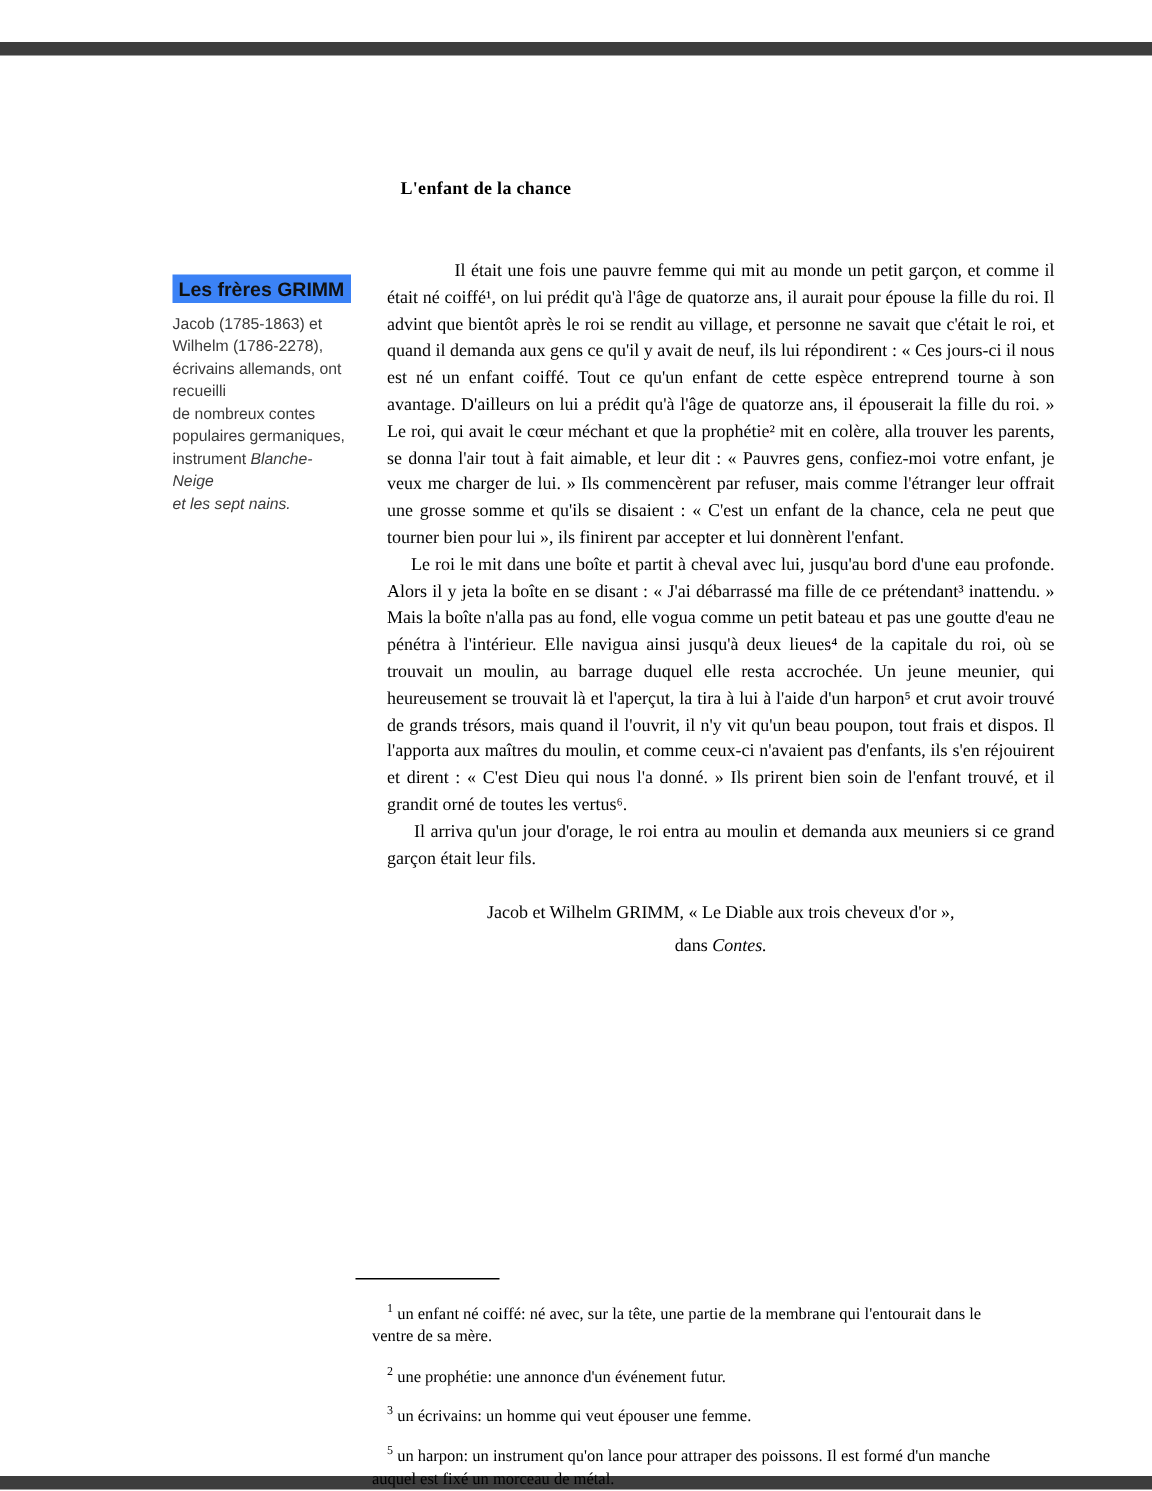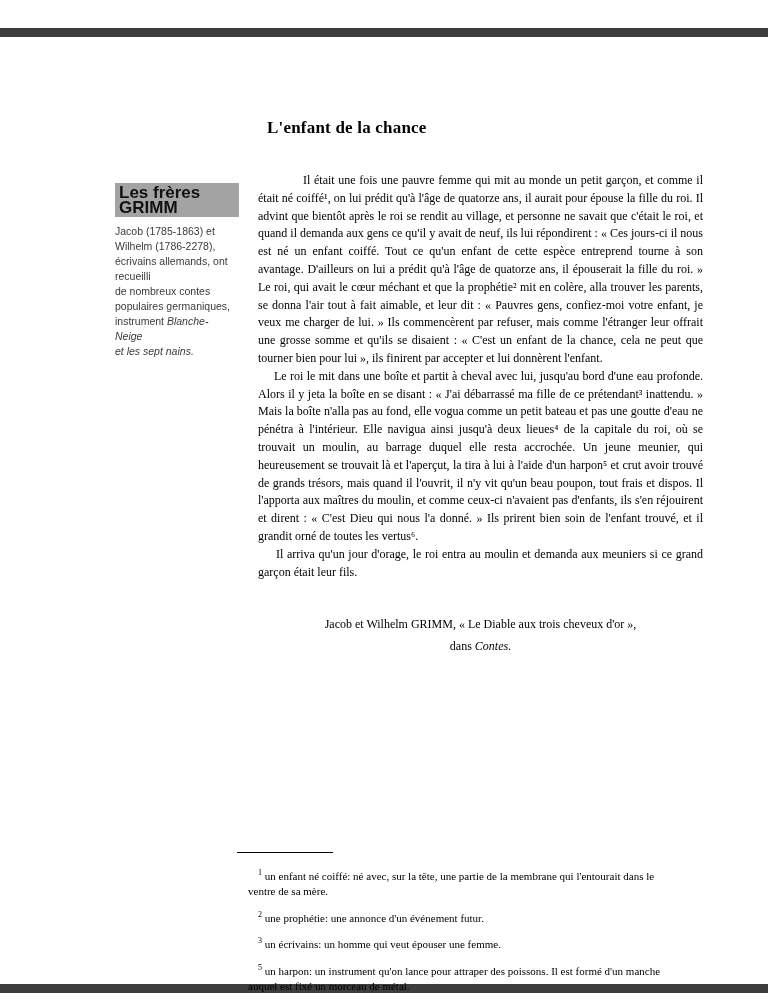--- a/index.html
+++ b/index.html
@@ -14,50 +14,50 @@
   }
   .slide-gap {
     position: absolute; left: 0; width: 768px; height: 9px;
     background: #3d3d3d;
   }
   .gap-top { top: 28px; }
   .gap-bottom { top: 984px; }
 
   .title {
     position: absolute; left: 267px; top: 118px;
-    font-size: 17px; font-weight: bold; margin: 0;
+    font-size: 12px; font-weight: bold; margin: 0;
     letter-spacing: 0.2px;
   }
 
   .sidebar {
     position: absolute; left: 115px; top: 183px; width: 124px;
     font-family: "Liberation Sans", "DejaVu Sans", sans-serif;
     font-size: 10.5px; line-height: 15px; color: #3a3a3a;
   }
   .sidebar-heading {
     display: inline-block;
-    background: #a3a3a3; color: #111111;
-    font-weight: bold; font-size: 17px;
+    background: #3b82f6; color: #111111;
+    font-weight: bold; font-size: 13px;
     padding: 2px 4px; margin-bottom: 7px;
   }
   .sb-line { white-space: nowrap; }
   .italic { font-style: italic; }
 
   .story {
     position: absolute; left: 258px; top: 172px; width: 445px;
     font-size: 12px; line-height: 17.8px;
     text-align: justify;
   }
   .story p { margin: 0; }
   .p-first  { text-indent: 45px; }
   .p-second { text-indent: 16px; }
   .p-third  { text-indent: 18px; }
 
   .attribution {
-    width: 330px; margin: 32px auto 0 auto;
+    width: 330px; margin: 16px auto 0 auto;
     text-align: center; line-height: 22px;
   }
 
   .footnote-rule {
     position: absolute; left: 237px; top: 852px;
     width: 96px; height: 0;
     border-top: 1px solid #000000;
   }
   .footnotes {
     position: absolute; left: 237px; top: 858px; width: 456px;

